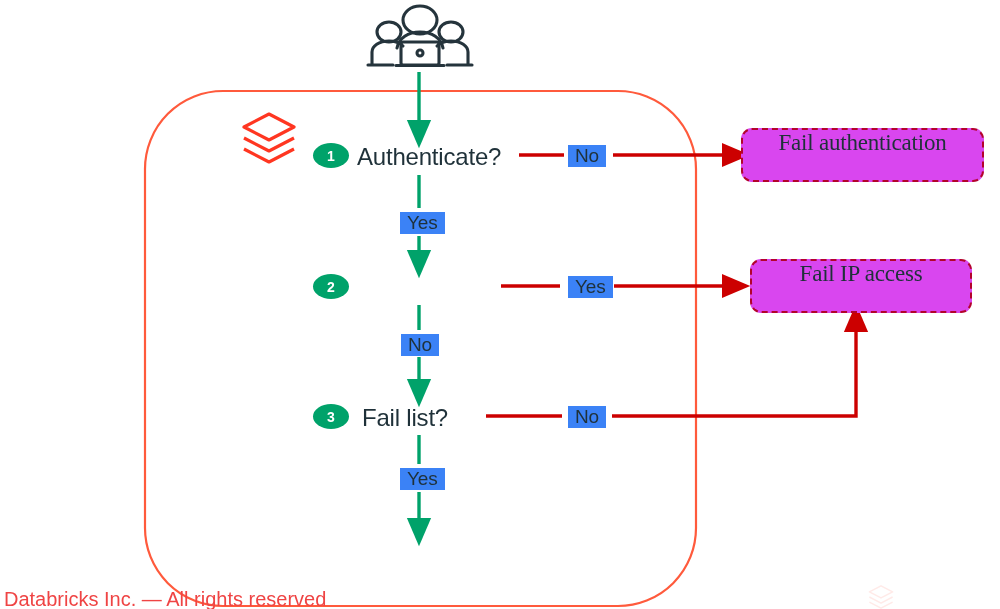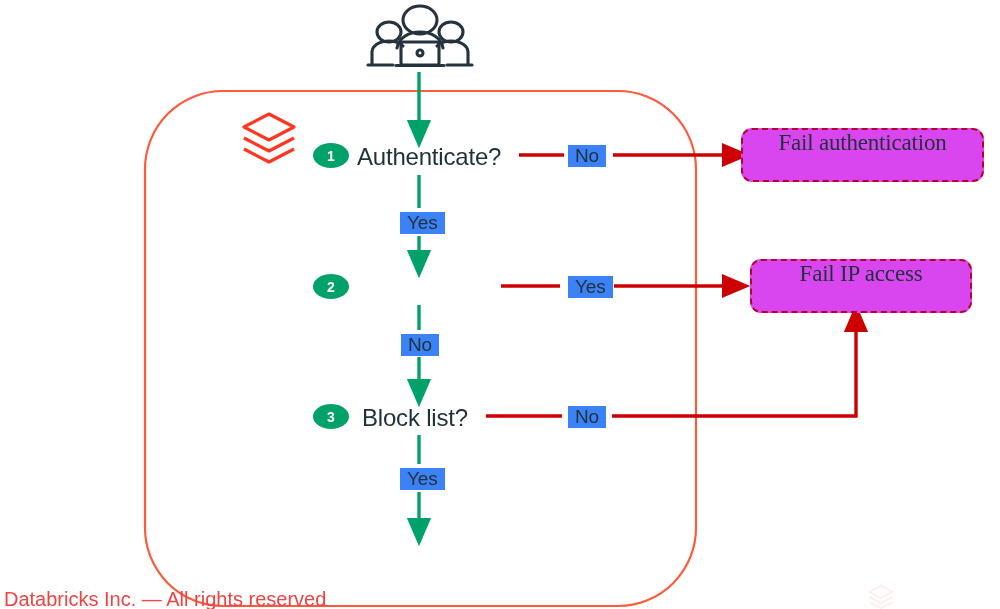--- a/index.html
+++ b/index.html
@@ -173,21 +173,21 @@
   </div>
   <div class="node-label" style="left:357px; top:143px;">Authenticate?</div>
 
   <div class="step-badge" style="left:313px; top:274px;">
     <span>2</span>
   </div>
 
   <div class="step-badge" style="left:313px; top:404px;">
     <span>3</span>
   </div>
-  <div class="node-label" style="left:362px; top:404px;">Block list?</div>
+  <div class="node-label" style="left:362px; top:404px;">Fail list?</div>
 
   <div class="edge-label" style="left:568px; top:145px;">No</div>
   <div class="edge-label" style="left:400px; top:212px;">Yes</div>
   <div class="edge-label" style="left:568px; top:276px;">Yes</div>
   <div class="edge-label" style="left:401px; top:334px;">No</div>
   <div class="edge-label" style="left:568px; top:406px;">No</div>
   <div class="edge-label" style="left:400px; top:468px;">Yes</div>
 
   <div class="terminal-box terminal-fail" style="left:741px; top:128px; width:243px; height:54px;">
     <span>Fail authentication</span>

